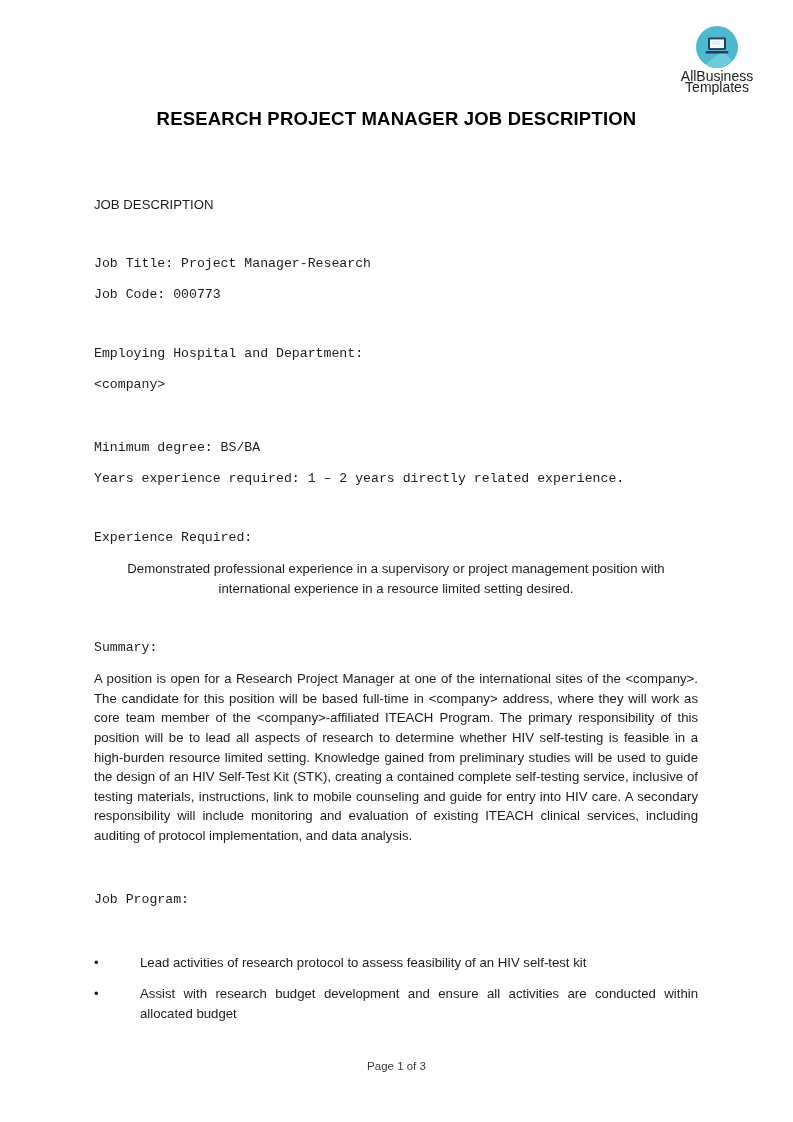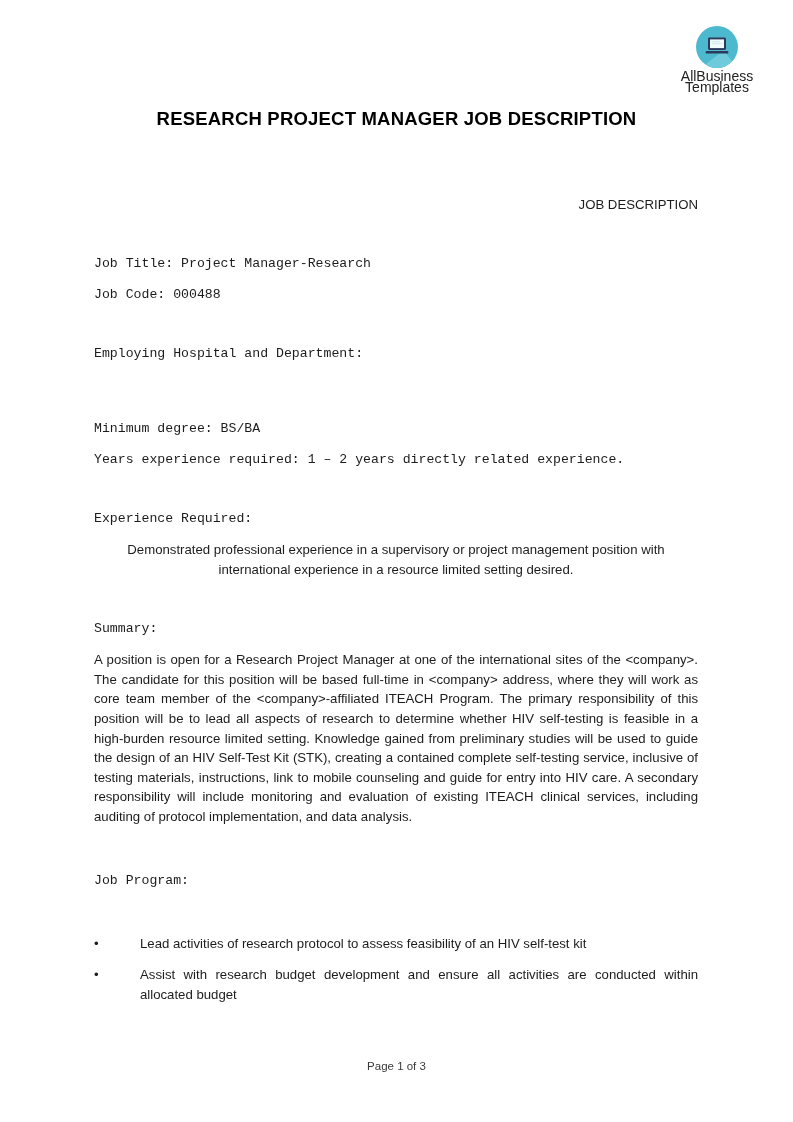--- a/index.html
+++ b/index.html
@@ -77,21 +77,21 @@
     position: absolute;
     left: 94px;
     top: 190px;
     width: 604px;
     font-size: 13.2px;
     line-height: 19px;
     color: #1c1c1c;
   }
 
   .centered-head {
-    text-align: right;
+    text-align: left;
     margin: 0 0 0 0;
     padding-top: 5px;
     font-size: 13.2px;
   }
 
   p.line {
     margin: 0;
     font-family: Liberation Mono, monospace;
   }
   .sp-44 { height: 44px; }
@@ -165,26 +165,27 @@
 <div class="doc-title">RESEARCH PROJECT MANAGER JOB DESCRIPTION</div>
 
 <div class="page-body">
 
   <div class="centered-head">JOB DESCRIPTION</div>
 
   <div class="sp-40"></div>
 
   <p class="line">Job Title:  Project Manager-Research</p>
   <div class="sp-12"></div>
-  <p class="line">Job Code: 000488</p>
+  <p class="line">Job Code: 000773</p>
 
   <div class="sp-40"></div>
 
   <p class="line">Employing Hospital and Department:</p>
   <div class="sp-12"></div>
+  <p class="line">&lt;company&gt;</p>
 
   <div class="sp-44"></div>
 
   <p class="line">Minimum degree: BS/BA</p>
   <div class="sp-12"></div>
   <p class="line">Years experience required:  1 – 2 years directly related experience.</p>
 
   <div class="sp-40"></div>
 
   <p class="line">Experience Required:</p>

